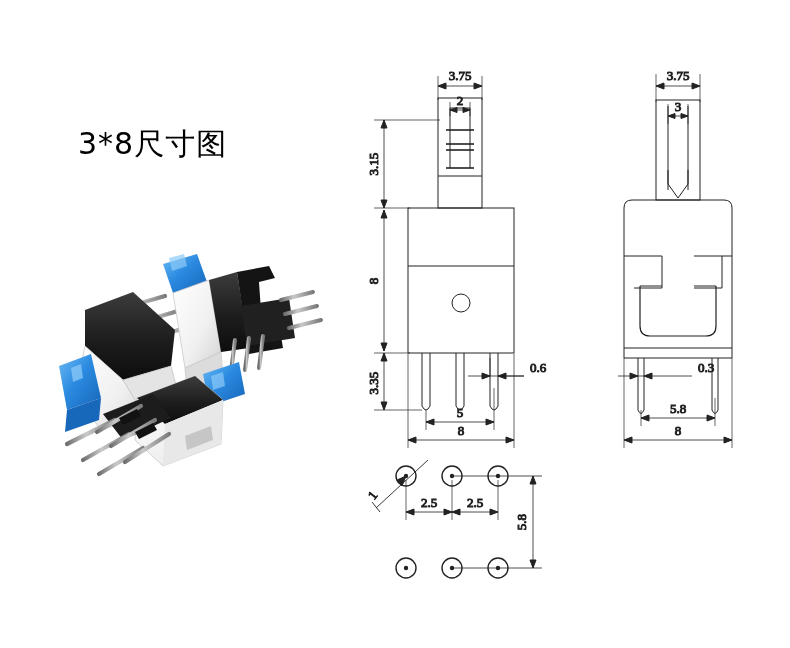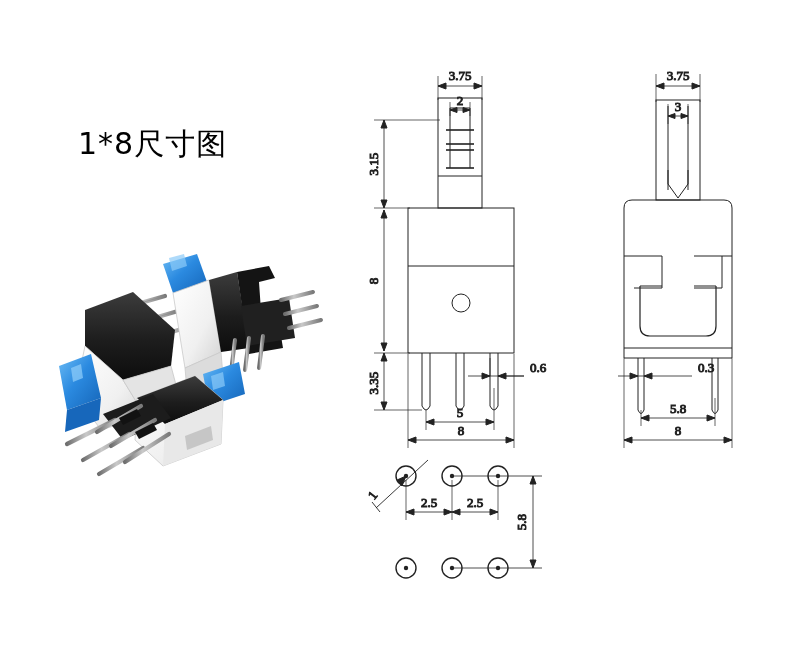--- a/index.html
+++ b/index.html
@@ -60,21 +60,21 @@
     font-family: "Liberation Serif", serif;
     font-size: 13px;
     fill: #111111;
   }
 </style>
 </head>
 <body style="background: rgb(255, 255, 255);">
 
 <div id="stage">
 
-  <div class="title">1*8尺寸图</div>
+  <div class="title">3*8尺寸图</div>
 
   <div class="photo">
     <svg width="290" height="235" viewBox="0 0 290 235" xmlns="http://www.w3.org/2000/svg">
       <defs>
         <linearGradient id="whiteBody" x1="0" y1="0" x2="1" y2="1">
           <stop offset="0%" stop-color="#ffffff"></stop>
           <stop offset="60%" stop-color="#f0f0f0"></stop>
           <stop offset="100%" stop-color="#d2d2d2"></stop>
         </linearGradient>
         <linearGradient id="blueCap" x1="0" y1="0" x2="1" y2="1">

